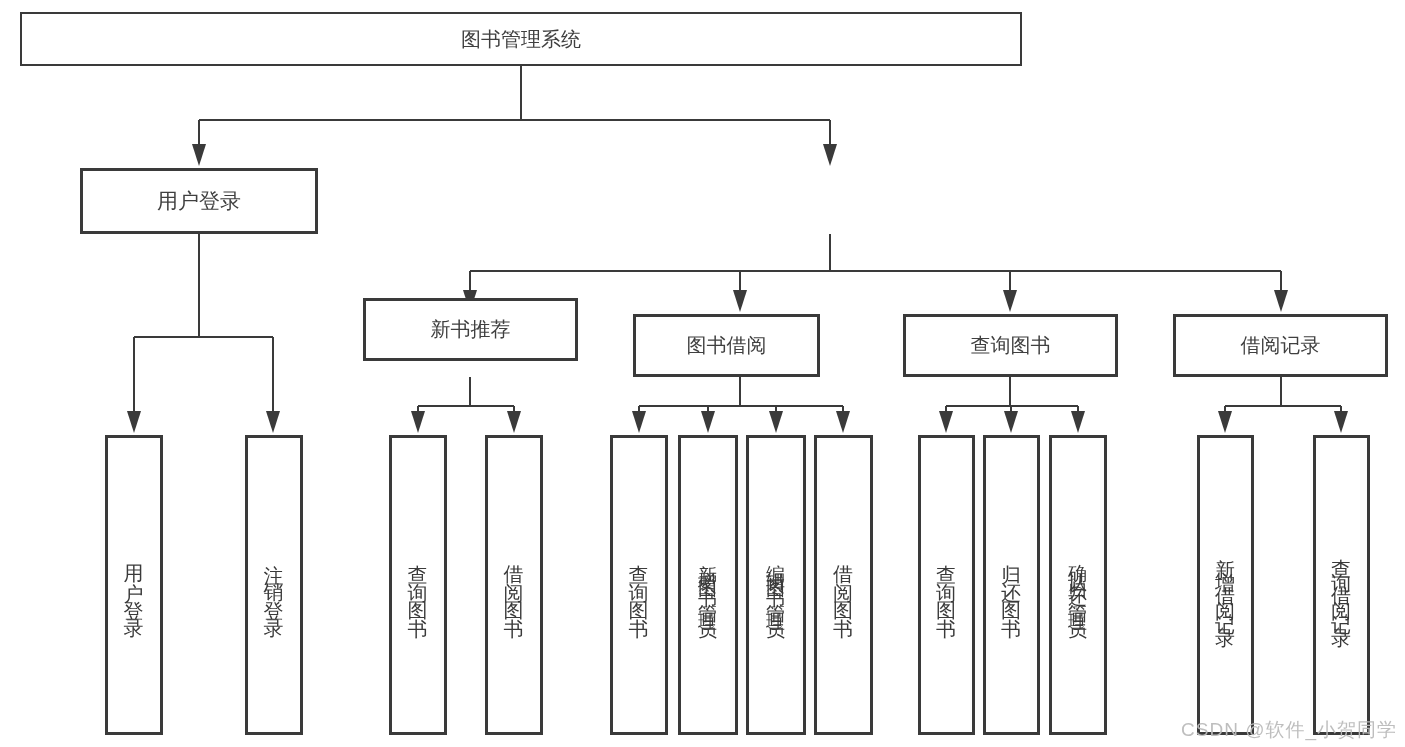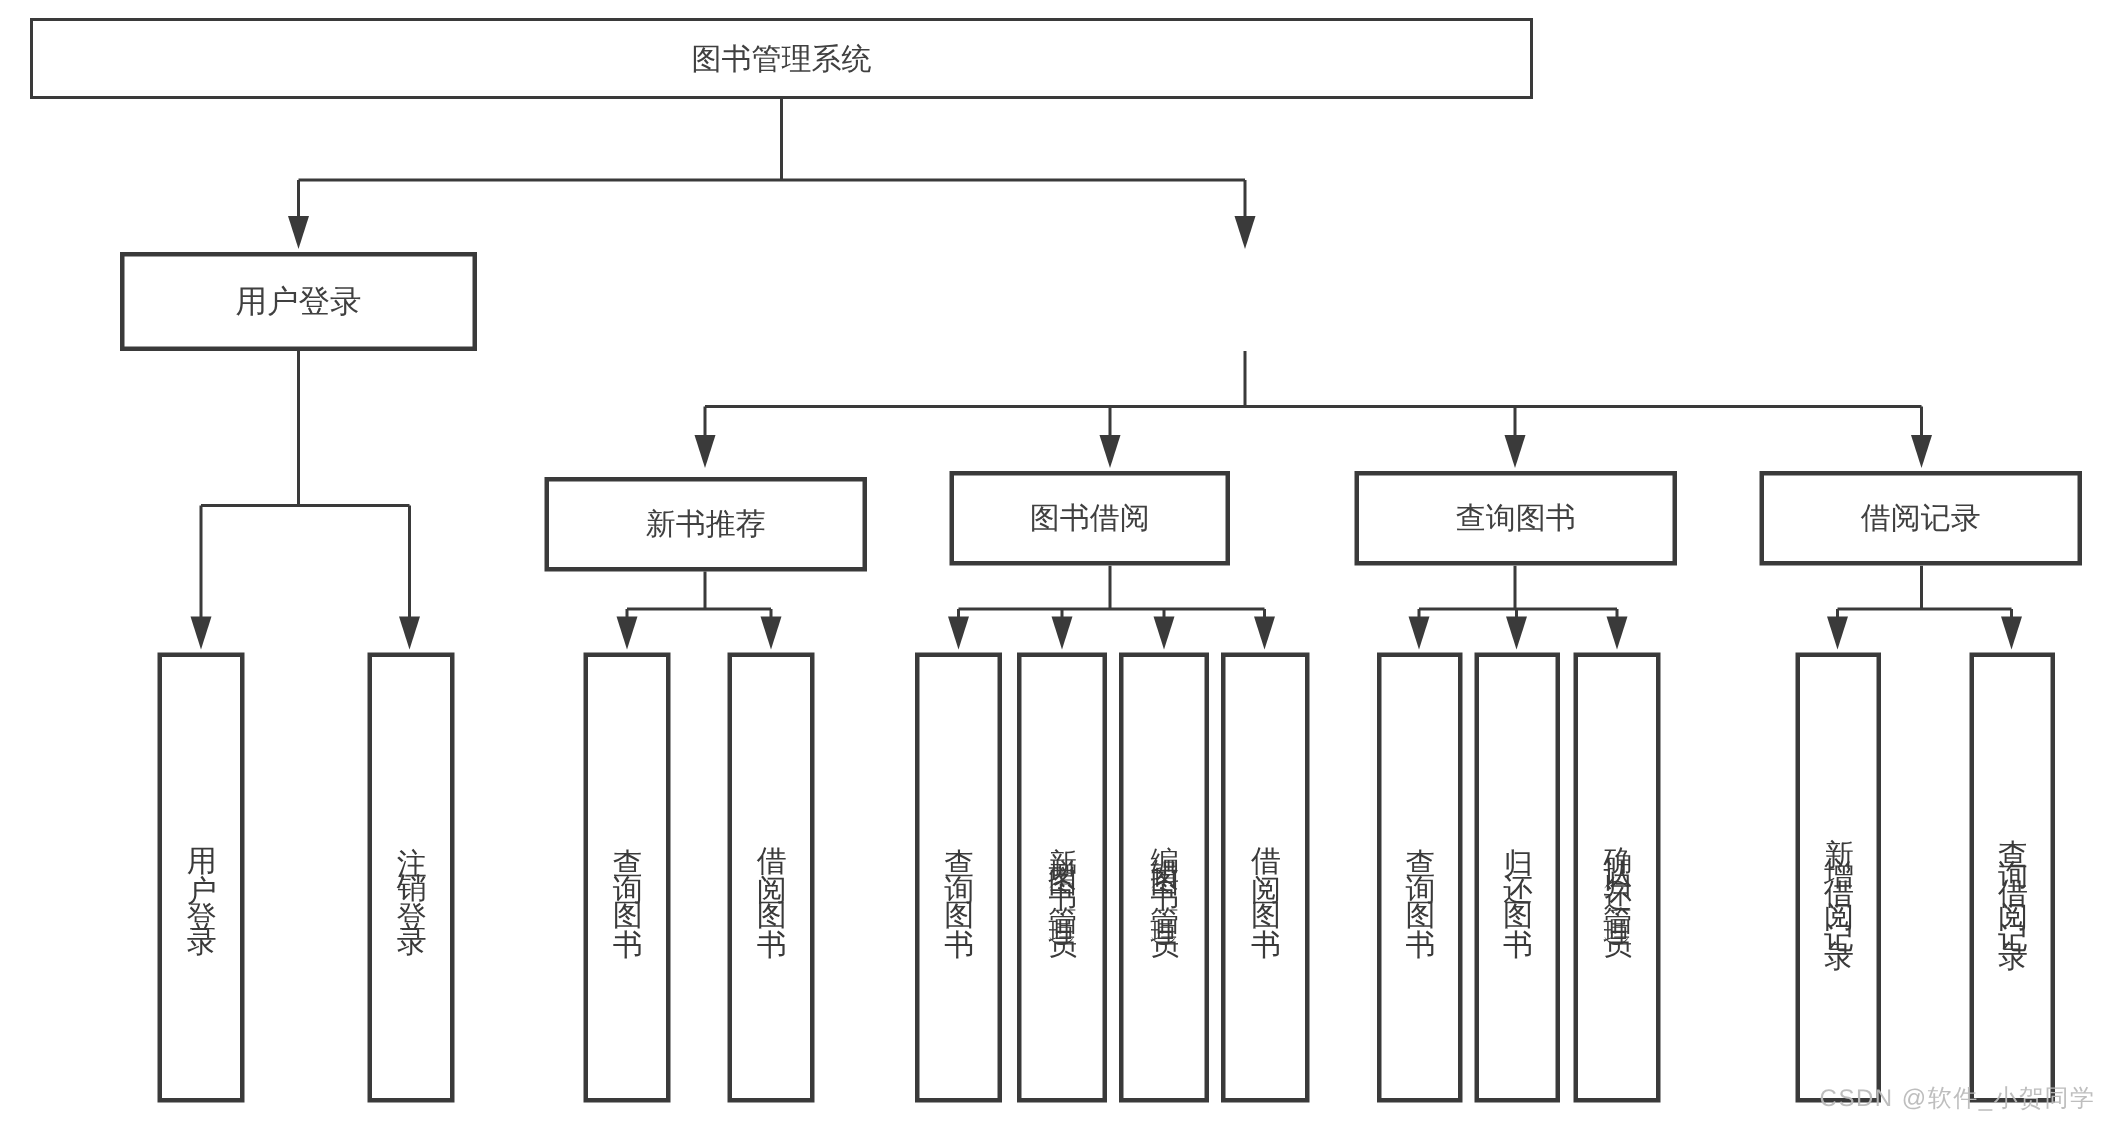--- a/index.html
+++ b/index.html
@@ -61,21 +61,21 @@
     letter-spacing: 18px;
     line-height: 1;
     white-space: nowrap;
   }
   .leaf.mid .vtext { letter-spacing: 14px; }
   .leaf.tight .vtext { letter-spacing: 8px; font-size: 19px; }
   .watermark {
     position: absolute;
     right: 8px;
     bottom: 4px;
-    font-size: 16px;
+    font-size: 19px;
     color: rgba(186, 186, 186, 0.95);
     letter-spacing: 1px;
     z-index: 5;
     pointer-events: none;
   }
 </style>
 </head>
 <body>
 
 <div class="stage">
@@ -110,21 +110,21 @@
       <polygon points="1071,411 1085,411 1078,433"></polygon>
       <polygon points="1218,411 1232,411 1225,433"></polygon>
       <polygon points="1334,411 1348,411 1341,433"></polygon>
     </g>
   </svg>
 
   <div class="node root" style="left:20px; top:12px; width:1002px; height:54px;">图书管理系统</div>
 
   <div class="node l2" style="left:80px; top:168px; width:238px; height:66px;">用户登录</div>
 
-  <div class="node" style="left:363px; top:318px; width:215px; height:63px;">新书推荐</div>
+  <div class="node" style="left:363px; top:298px; width:215px; height:63px;">新书推荐</div>
   <div class="node" style="left:633px; top:314px; width:187px; height:63px;">图书借阅</div>
   <div class="node" style="left:903px; top:314px; width:215px; height:63px;">查询图书</div>
   <div class="node" style="left:1173px; top:314px; width:215px; height:63px;">借阅记录</div>
 
   <div class="leaf" style="left:105px; width:58px;">
     <span class="vtext">用户登录</span>
   </div>
   <div class="leaf" style="left:245px; width:58px;">
     <span class="vtext">注销登录</span>
   </div>

